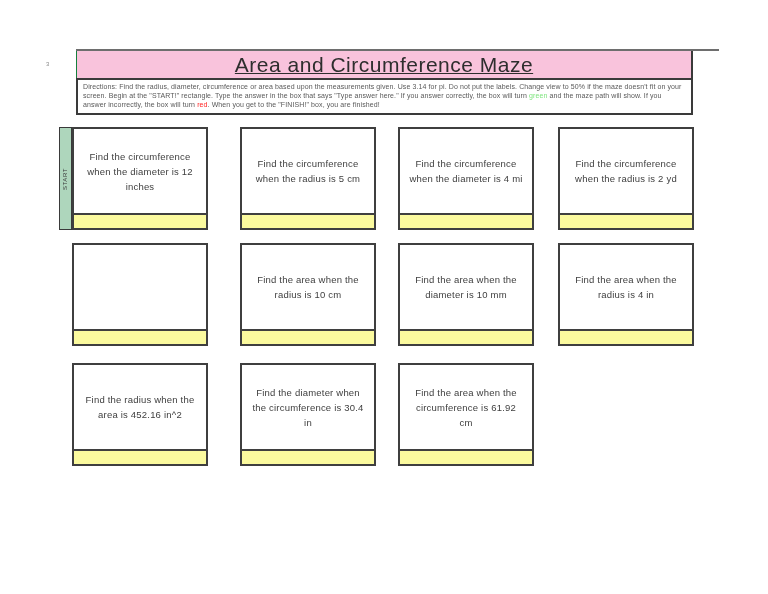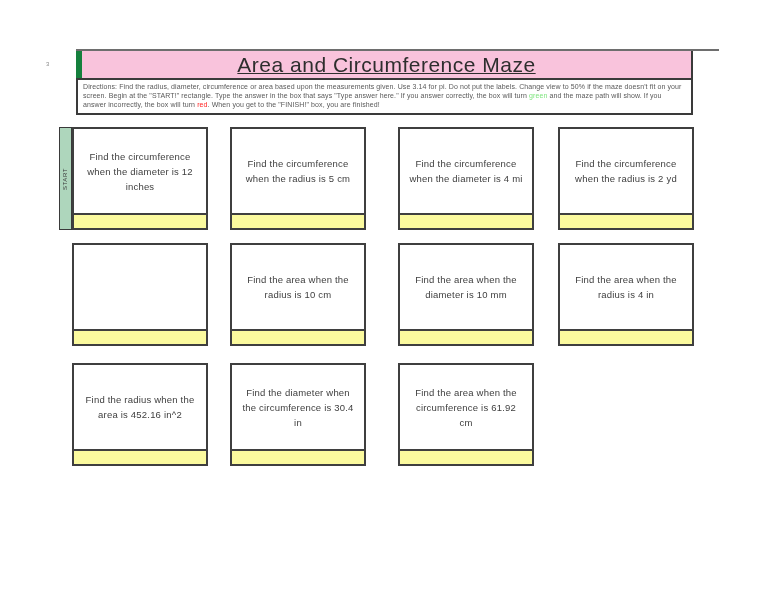--- a/index.html
+++ b/index.html
@@ -14,21 +14,21 @@
     position:absolute;left:46px;top:61px;
     font-size:6px;color:#8a8a8a;
   }
   .top-line{
     position:absolute;left:76px;top:49px;width:643px;height:2px;
     background:#6e6e6e;
   }
   .banner{
     position:absolute;left:76px;top:51px;width:617px;height:27px;
     background:#F9C3DC;
-    border-left:6px solid #15803d;border-right:2px solid #3a3a3a;
+    border-left:1px solid #15803d;border-right:2px solid #3a3a3a;
     box-sizing:border-box;
     display:flex;align-items:center;justify-content:center;
   }
   .banner-title{
     font-size:21px;color:#2e2e2e;letter-spacing:0.5px;
     text-decoration:underline;
     text-decoration-thickness:1px;
     white-space:nowrap;
   }
   .directions{
@@ -45,21 +45,21 @@
     display:flex;align-items:center;justify-content:center;
   }
   .start-bar span{
     transform:rotate(-90deg);
     font-size:6px;color:#3a3a3a;letter-spacing:0.6px;white-space:nowrap;
   }
   .cell{
     position:absolute;width:136px;height:103px;
     background:#ffffff;border:2px solid #3f3f3f;box-sizing:border-box;
   }
-  .c1{left:72px}.c2{left:230px}.c3{left:398px}.c4{left:558px}
+  .c1{left:72px}.c2{left:240px}.c3{left:398px}.c4{left:558px}
   .r1{top:127px}.r2{top:243px}.r3{top:363px}
   .q{
     position:absolute;left:0;right:0;top:0;bottom:15px;
     display:flex;align-items:center;justify-content:center;
     text-align:center;
     padding:0 9px;
     font-size:9.5px;line-height:15px;color:#404040;letter-spacing:0.2px;
   }
   .answer{
     position:absolute;left:0;right:0;bottom:0;height:15px;

